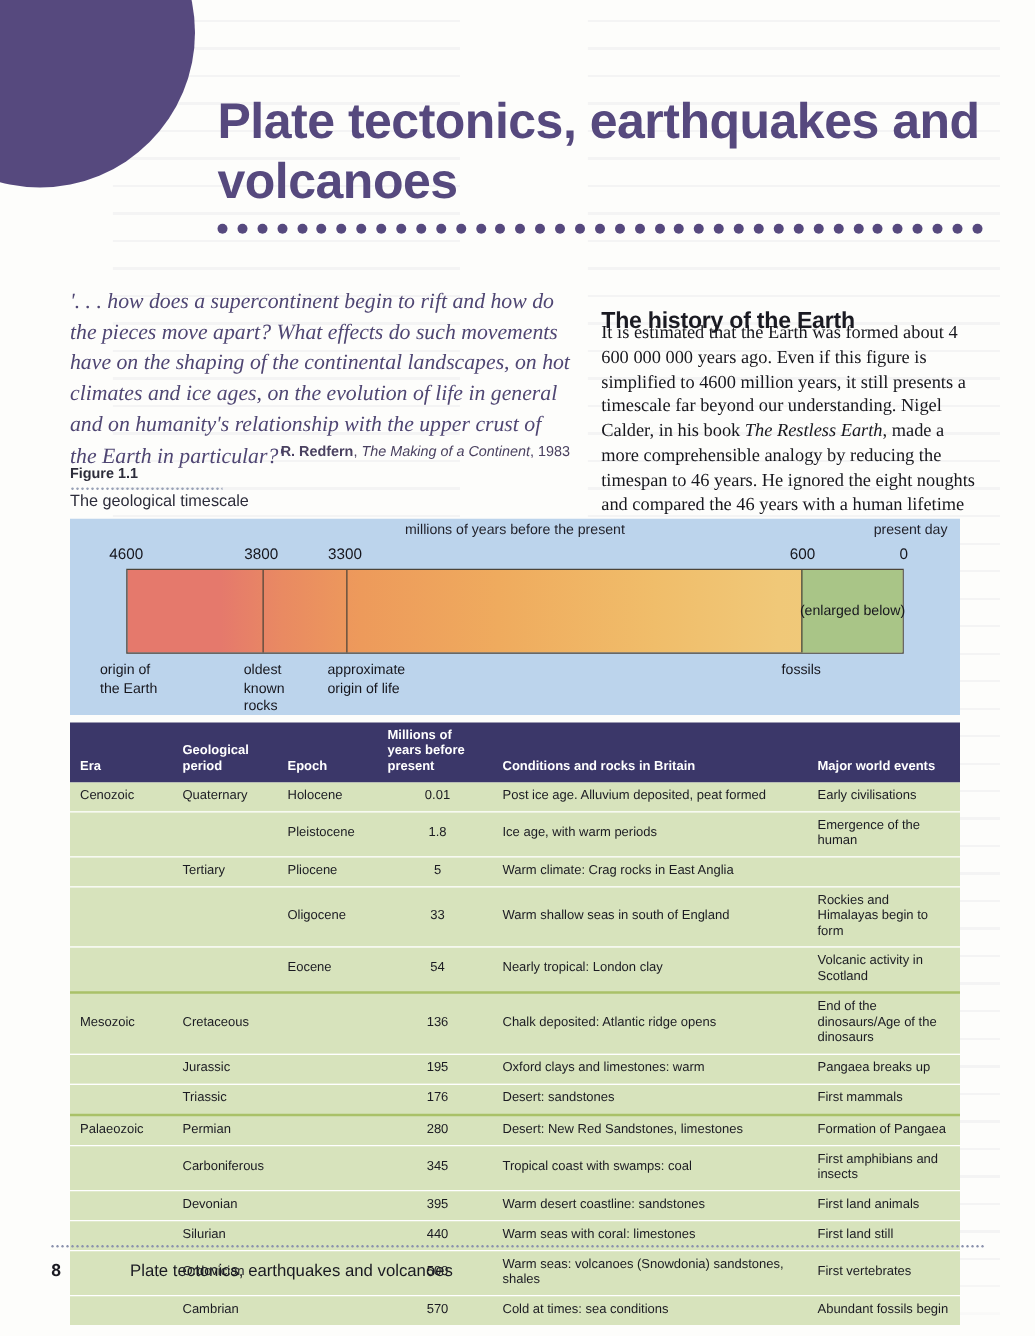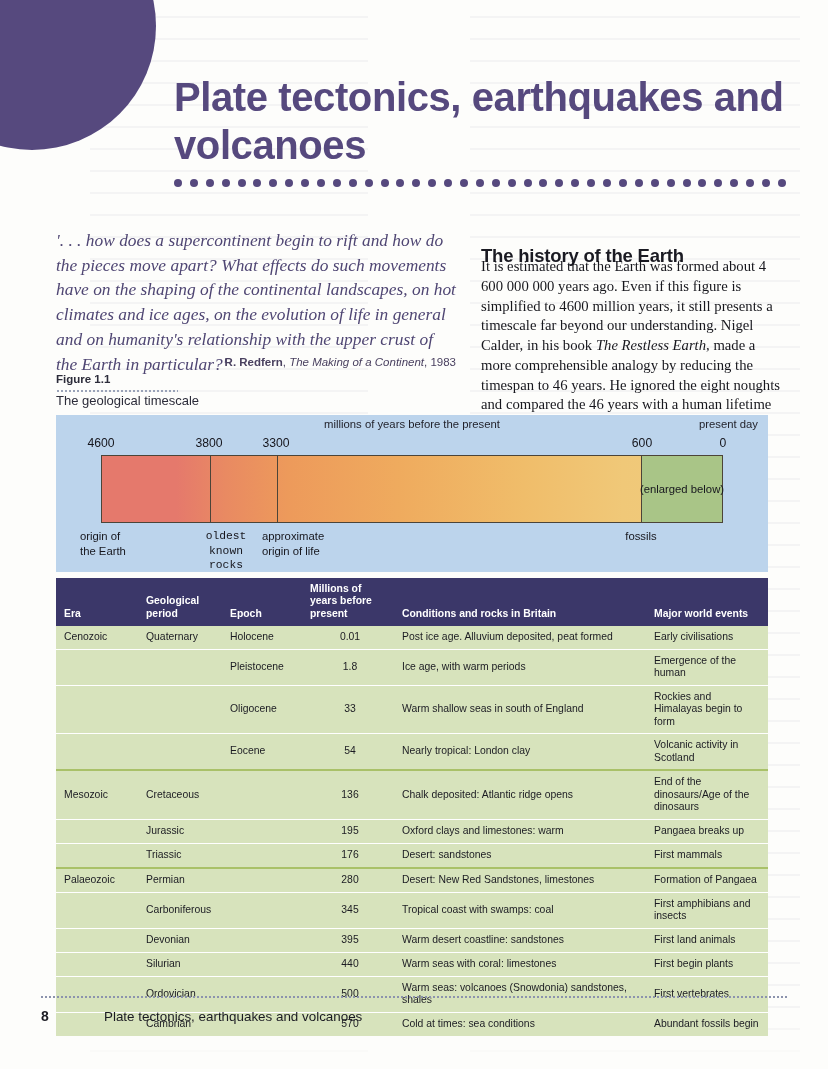--- a/index.html
+++ b/index.html
@@ -384,21 +384,21 @@
 
     <div class="ts-bar">
       <div class="ts-div" style="left:108px;"></div>
       <div class="ts-div" style="left:175px;"></div>
       <div class="ts-green" style="width:81px;">
         <span>(enlarged below)</span>
       </div>
     </div>
 
     <div class="ts-foot" style="left:24px;  width:90px;">origin of<br>the Earth</div>
-    <div class="ts-foot" style="left:139px; width:62px; text-align:center;font-family:Liberation Mono, monospace;">oldest<br>known<br>rocks</div>
+    <div class="ts-foot" style="left:139px; width:62px; text-align:left;">oldest<br>known<br>rocks</div>
     <div class="ts-foot" style="left:206px; width:110px;">approximate<br>origin of life</div>
     <div class="ts-foot" style="left:530px; width:110px; text-align:center;">fossils</div>
   </div>
 
   <table class="geotable">
     <colgroup>
       <col class="c-era">
         <col class="c-period">
         <col class="c-epoch">
       <col class="c-myr">
@@ -427,20 +427,28 @@
         <tr>
           <td class="era-cell era-cell"></td>
           <td class="period-cell"></td>
           <td>Pleistocene</td>
           <td class="num">1.8</td>
           <td>Ice age, with warm periods</td>
           <td>Emergence of the human</td>
         </tr>
         <tr>
           <td class="era-cell era-cell"></td>
+          <td class="period-cell">Tertiary</td>
+          <td>Pliocene</td>
+          <td class="num">5</td>
+          <td>Warm climate: Crag rocks in East Anglia</td>
+          <td></td>
+        </tr>
+        <tr>
+          <td class="era-cell era-cell"></td>
           <td class="period-cell"></td>
           <td>Oligocene</td>
           <td class="num">33</td>
           <td>Warm shallow seas in south of England</td>
           <td>Rockies and Himalayas begin to form</td>
         </tr>
         <tr>
           <td class="era-cell era-cell"></td>
           <td class="period-cell"></td>
           <td>Eocene</td>
@@ -495,21 +503,21 @@
           <td class="num">395</td>
           <td>Warm desert coastline: sandstones</td>
           <td>First land animals</td>
         </tr>
         <tr>
           <td class="era-cell era-cell"></td>
           <td class="period-cell">Silurian</td>
           <td></td>
           <td class="num">440</td>
           <td>Warm seas with coral: limestones</td>
-          <td>First begin plants</td>
+          <td>First land still</td>
         </tr>
         <tr>
           <td class="era-cell era-cell"></td>
           <td class="period-cell">Ordovician</td>
           <td></td>
           <td class="num">500</td>
           <td>Warm seas: volcanoes (Snowdonia) sandstones, shales</td>
           <td>First vertebrates</td>
         </tr>
         <tr>

